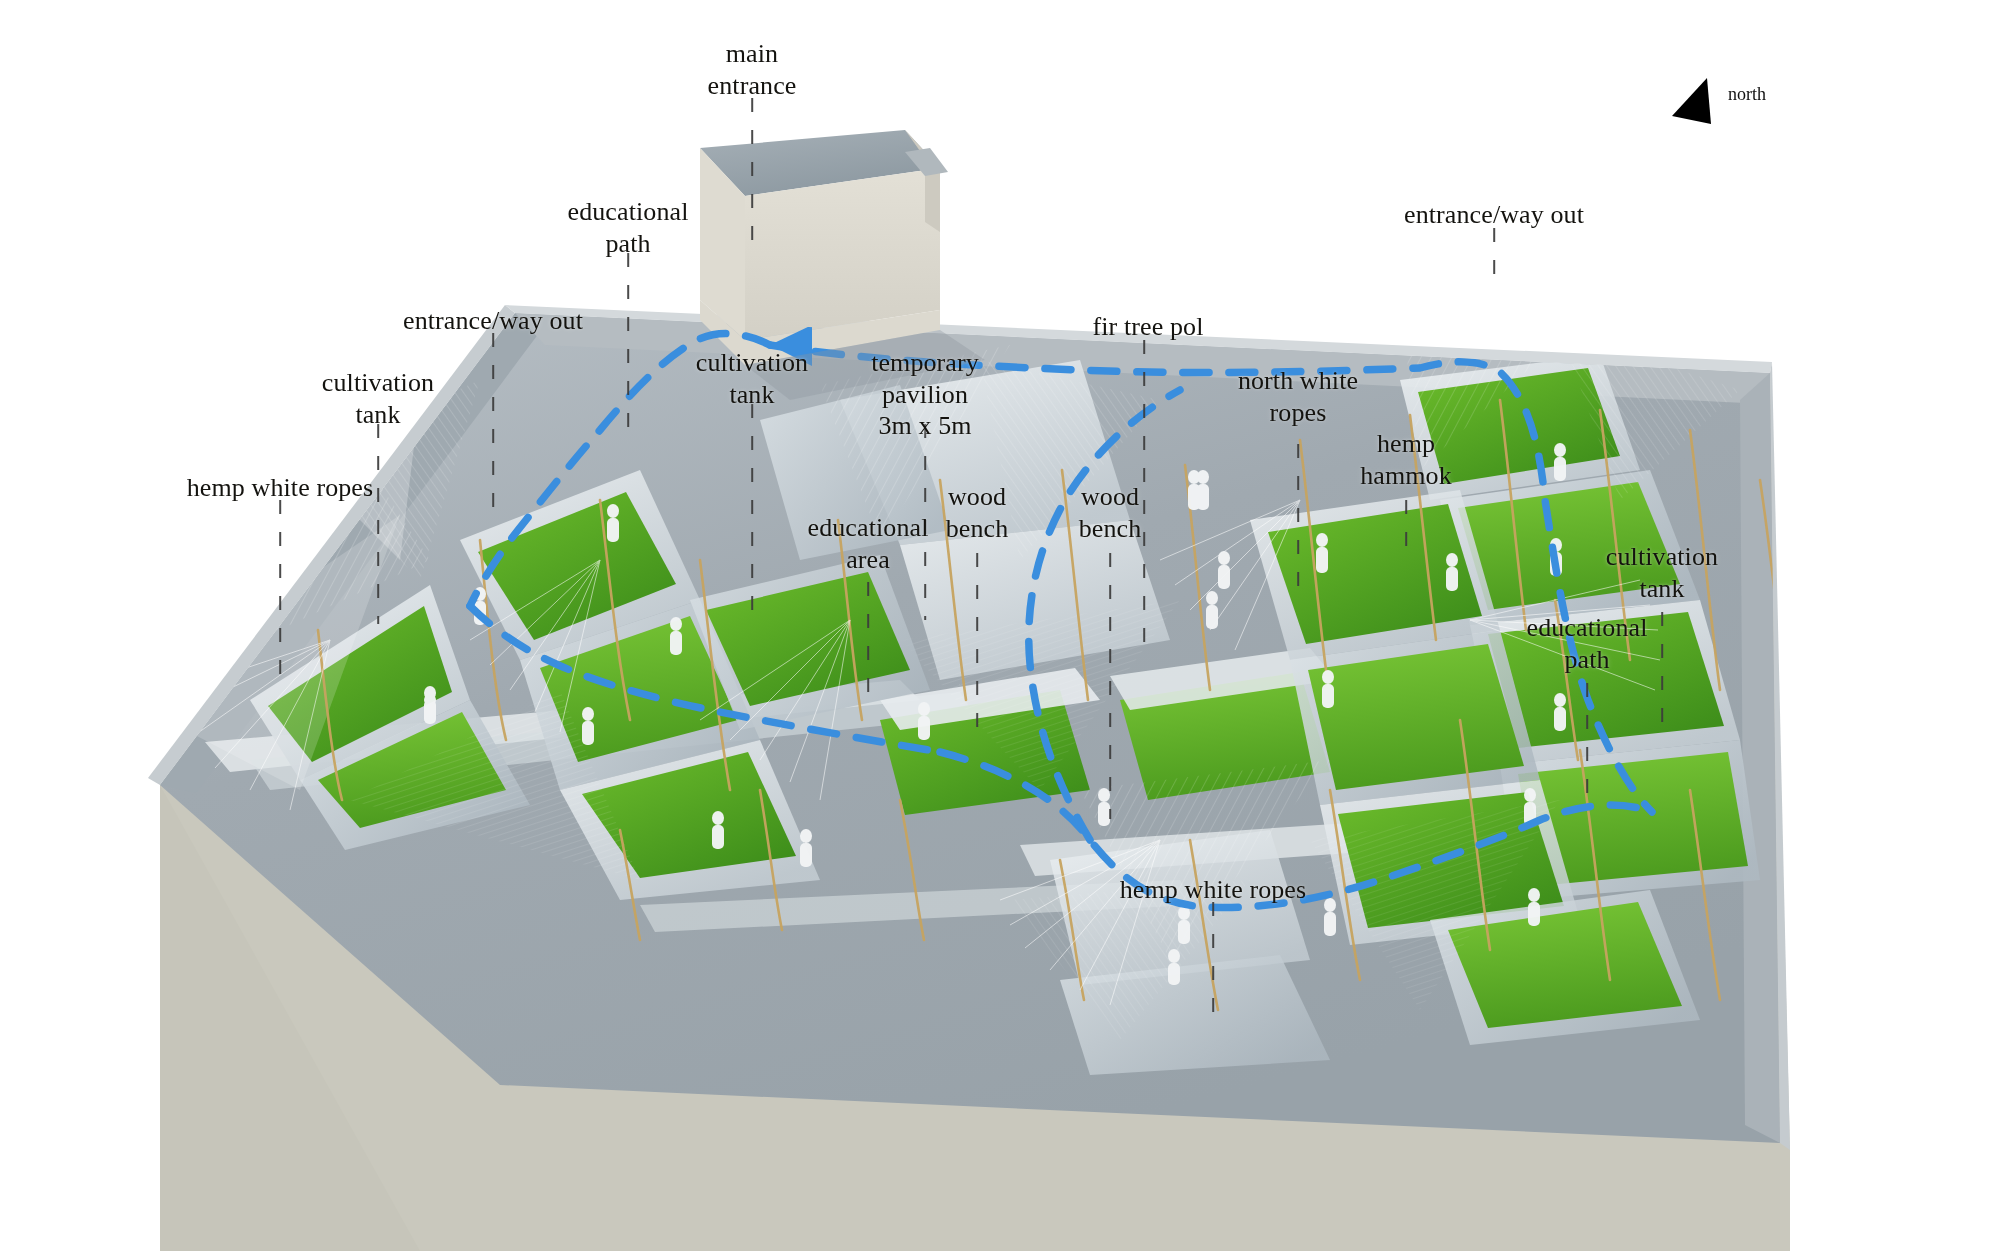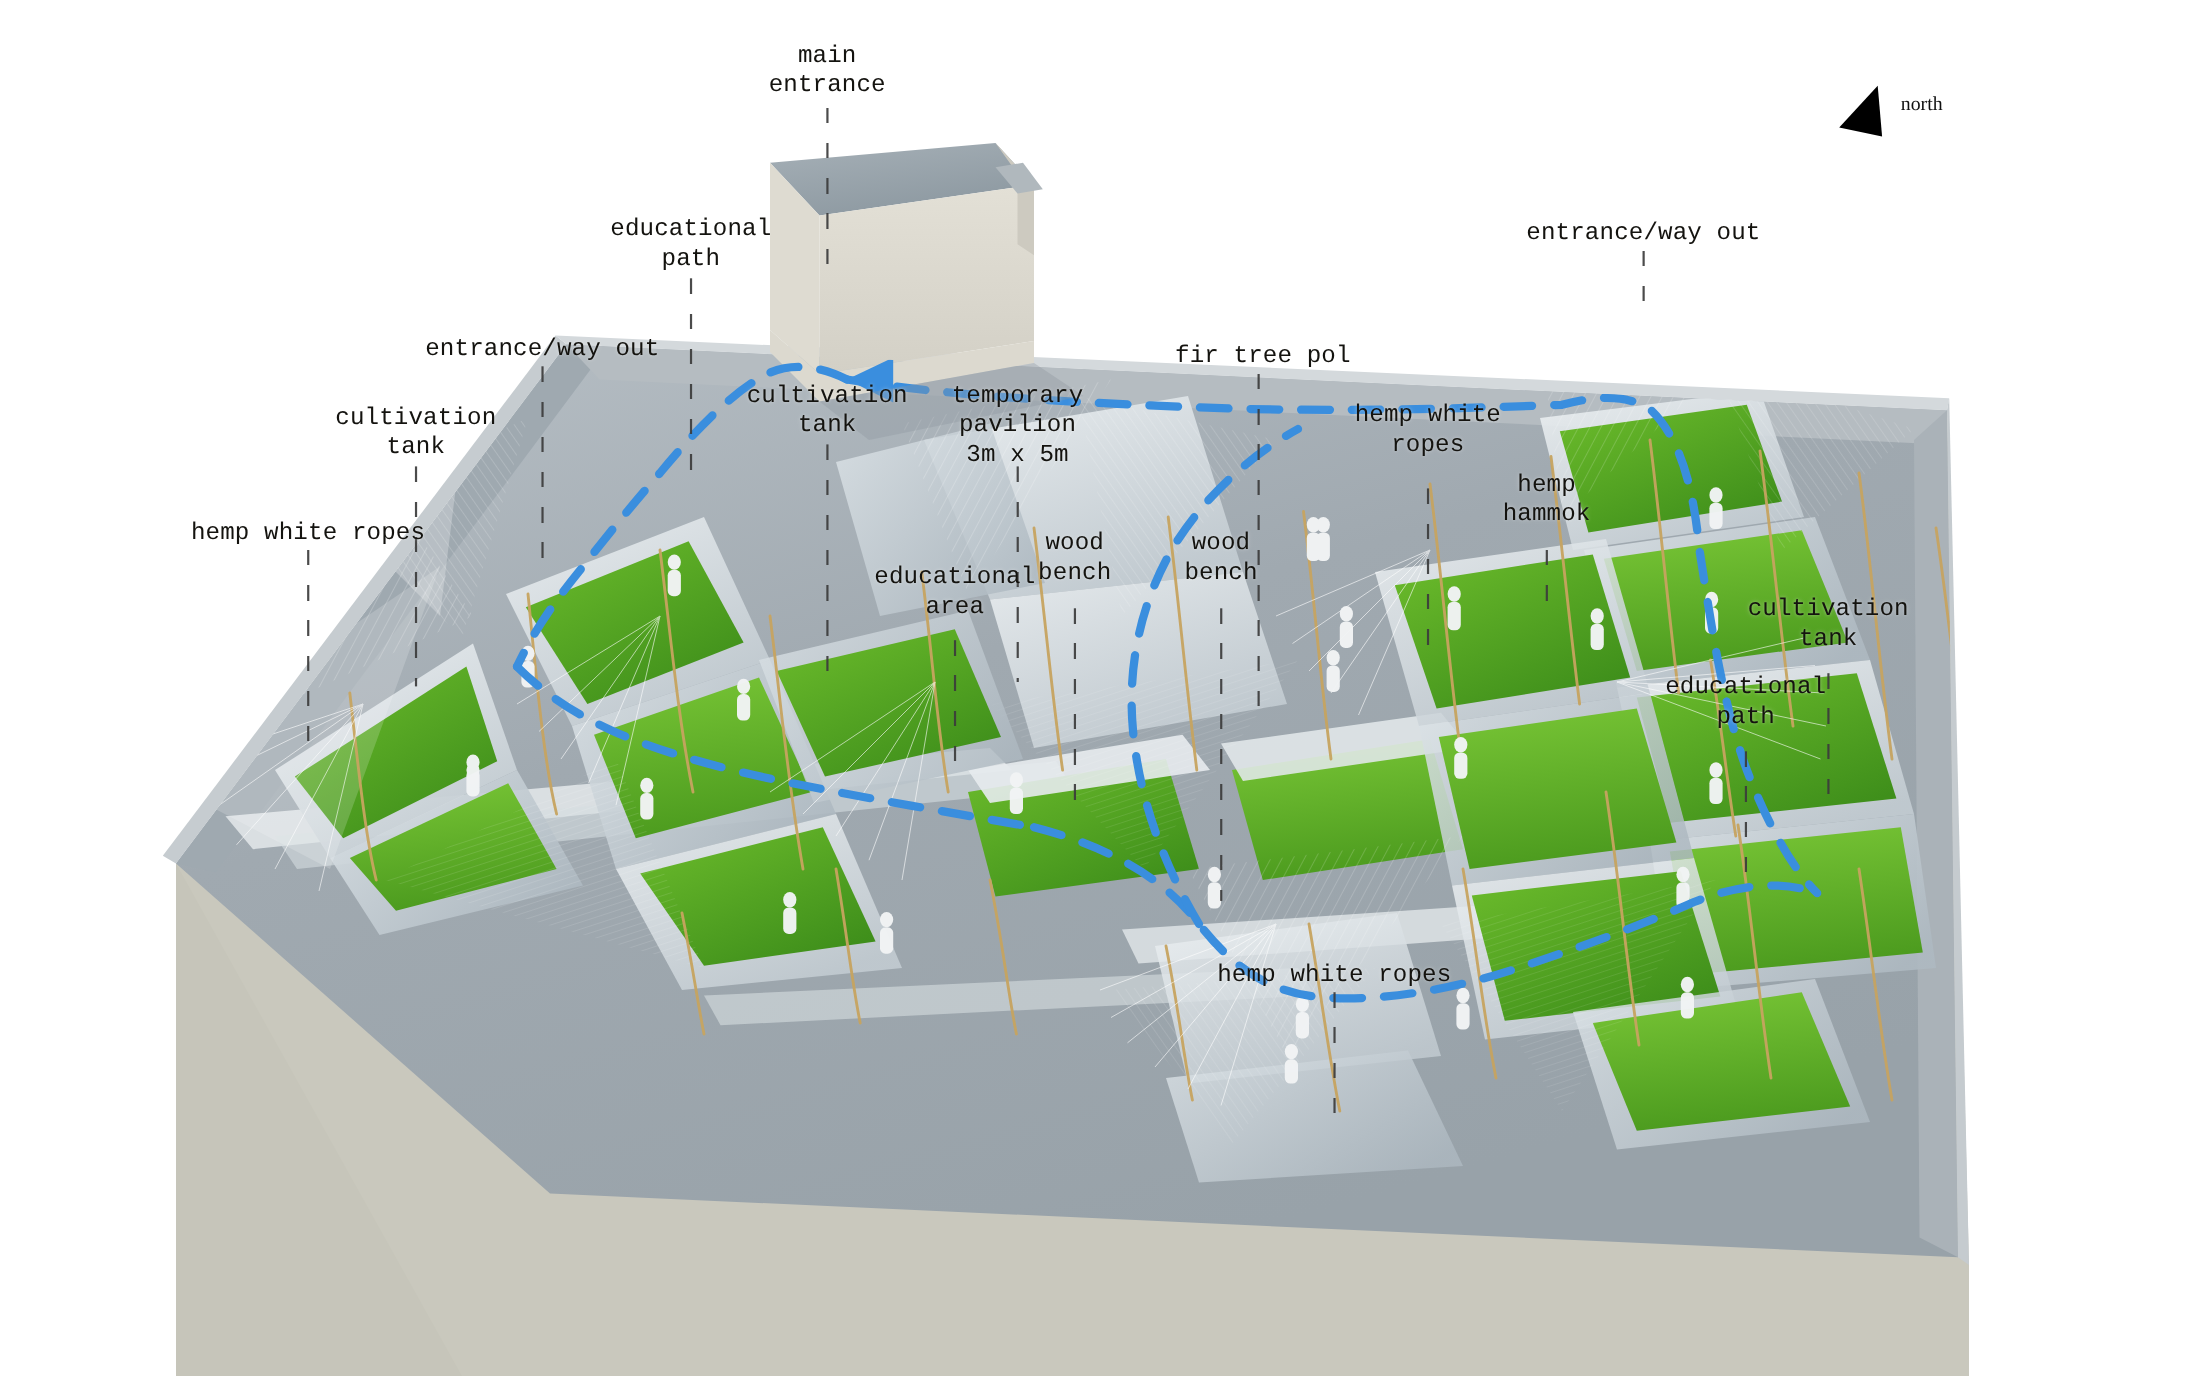--- a/index.html
+++ b/index.html
@@ -14,22 +14,22 @@
     height: 1251px;
     background: #ffffff;
     overflow: hidden;
     font-family: "Liberation Serif", "DejaVu Serif", serif;
   }
 
   
   .label {
     position: absolute;
     color: #14130f;
-    font-family: Liberation Mono, monospace;
-    font-size: 22px;
+    font-family: Liberation Serif, serif;
+    font-size: 26px;
     line-height: 1.22;
     text-align: center;
     white-space: pre-line;
     letter-spacing: .1px;
     transform: translateX(-50%);
     z-index: 60;
     text-shadow: 0 0 3px rgba(255,255,255,.30), 0 0 6px rgba(255,255,255,.22);
   }
   .leader {
     position: absolute;
@@ -473,21 +473,21 @@
       <div class="leader dash" style="left: 280px; top: 500px; height: 176px;"></div>
       <div class="label" style="left: 752px; top: 347px;">cultivation
 tank</div>
       <div class="leader dash" style="left: 752px; top: 404px; height: 206px;"></div>
       <div class="label" style="left: 925px; top: 347px;">temporary
 pavilion
 3m x 5m</div>
       <div class="leader dash" style="left: 925px; top: 424px; height: 196px;"></div>
       <div class="label" style="left: 1148px; top: 311px;">fir tree pol</div>
       <div class="leader dash" style="left: 1144px; top: 340px; height: 308px;"></div>
-      <div class="label" style="left: 1298px; top: 365px;">hemp white
+      <div class="label" style="left: 1298px; top: 365px;">north white
 ropes</div>
       <div class="leader dash" style="left: 1298px; top: 444px; height: 146px;"></div>
       <div class="label" style="left: 1494px; top: 199px;">entrance/way out</div>
       <div class="leader dash" style="left: 1494px; top: 228px; height: 58px;"></div>
       <div class="label" style="left: 1406px; top: 428px;">hemp
 hammok</div>
       <div class="leader dash" style="left: 1406px; top: 500px; height: 52px;"></div>
       <div class="label" style="left: 868px; top: 512px;">educational
 area</div>
       <div class="leader dash" style="left: 868px; top: 582px; height: 126px;"></div>

